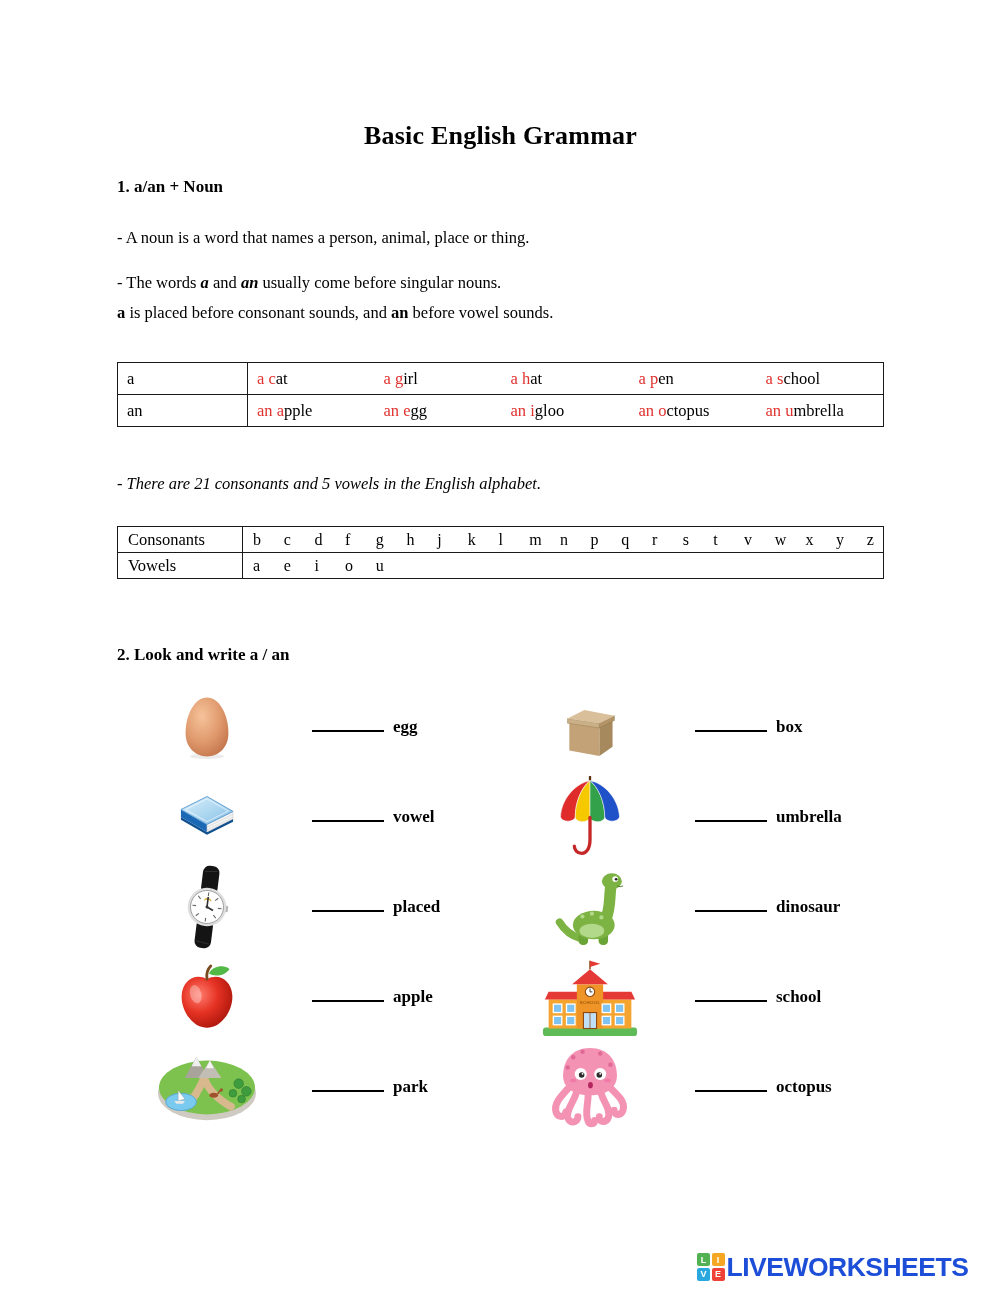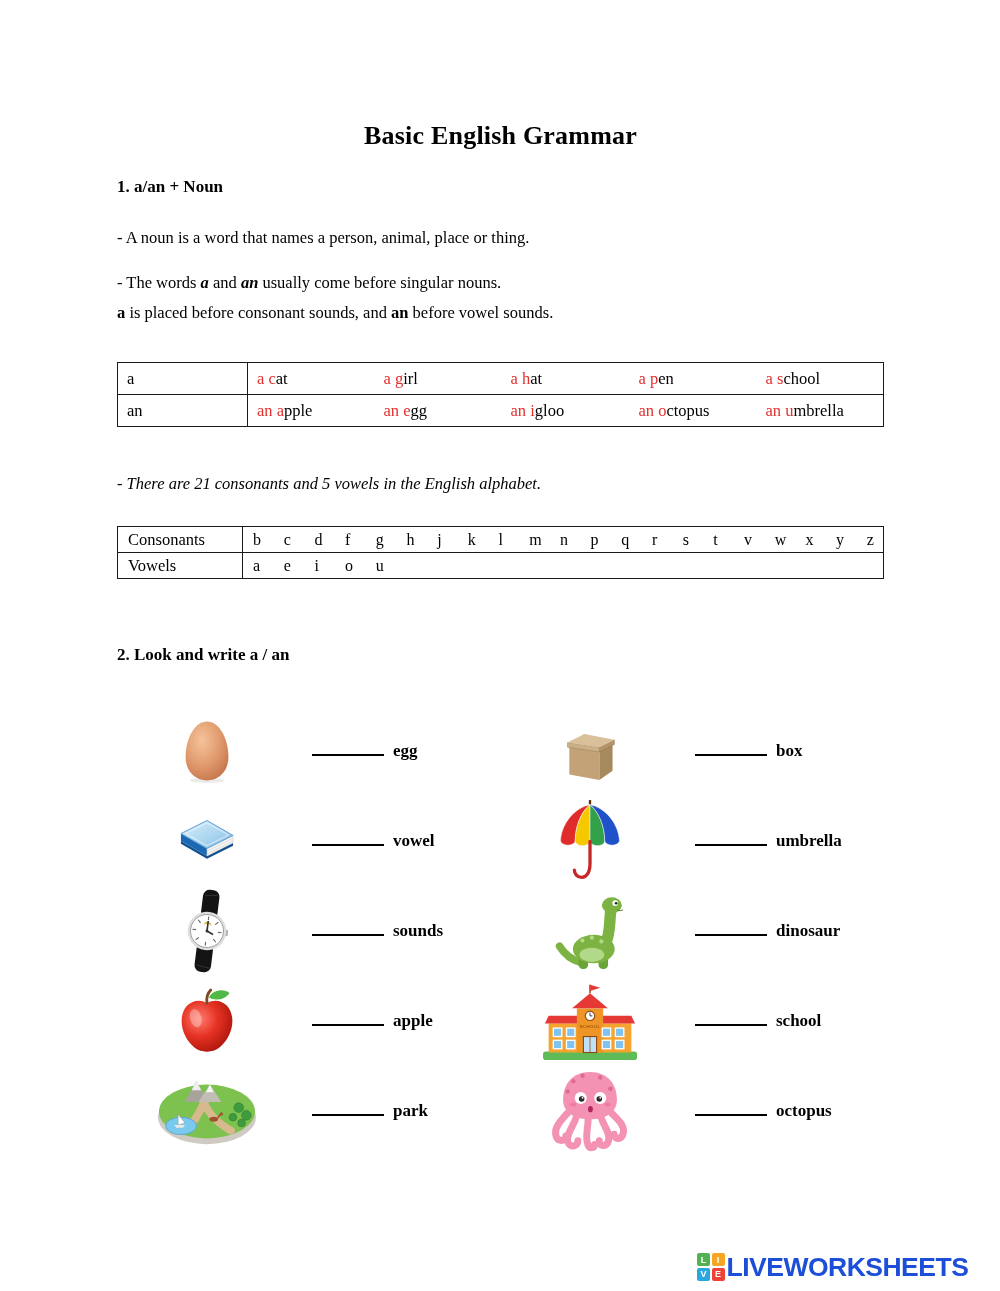--- a/index.html
+++ b/index.html
@@ -33,21 +33,21 @@
   .t1 tr { height:32px; }
   .t1 tr.r1 td { border-bottom:1.2px solid #1a1a1a; }
   .t1 td.lab { border-right:1.2px solid #1a1a1a; }
   .t2 { top:526px; }
   .t2 tr { height:26px; }
   .t2 tr.r1 td { border-bottom:1.2px solid #1a1a1a; }
   .t2 td.lab { border-right:1.2px solid #1a1a1a; padding-left:10px; }
   .letters { display:flex; padding-left:1px; }
   .letters span { width:30.7px; flex:0 0 auto; font-size:16px; }
 
-  .ex-grid { top:706px; width:767px; display:grid; grid-template-columns:383px 384px; grid-auto-rows:90px;text-align:right; }
+  .ex-grid { top:682px; width:767px; display:grid; grid-template-columns:383px 384px; grid-auto-rows:90px;text-align:right; }
   .ex-item { display:flex; align-items:center; }
   .icon-box { width:130px; margin-left:25px; display:flex; justify-content:center; align-items:center; flex:0 0 auto; }
   .fill { margin-left:40px; display:flex; align-items:baseline; white-space:nowrap; }
   .blank { display:inline-block; width:72px; height:15px; border-bottom:2px solid #000; margin-right:9px; }
   .word { font-weight:bold; font-size:17px; }
 
   .logo { position:absolute; left:697px; top:1253px; display:flex; align-items:center; gap:2px; }
   .logo-mark { display:grid; grid-template-columns:13px 13px; grid-auto-rows:13px; gap:1.5px; }
   .sq { color:#fff; font-family:"Liberation Sans", sans-serif; font-weight:bold; font-size:9px;
         display:flex; align-items:center; justify-content:center; border-radius:2px; }
@@ -257,21 +257,21 @@
             </g>
             <path d="M20,40 A5,5 0 0 1 28,40 A4,4 0 0 0 20,40 Z" fill="#d9b64e"></path>
             <line x1="24" y1="46" x2="24" y2="35" stroke="#333" stroke-width="1.8"></line>
             <line x1="24" y1="46" x2="31" y2="49" stroke="#333" stroke-width="1.8"></line>
             <circle cx="24" cy="46" r="1.6" fill="#333"></circle>
           </g>
         </svg>
       </div>
       <div class="fill">
         <span class="blank"></span>
-        <span class="word">sounds</span>
+        <span class="word">placed</span>
       </div>
     </div>
 
     <div class="ex-item">
       <div class="icon-box">
         <svg viewBox="0 0 80 84" width="76" height="80">
           <path d="M8,58 Q16,71 30,75" stroke="#7cb342" stroke-width="8" fill="none" stroke-linecap="round"></path>
           <rect x="28" y="68" width="10" height="14" rx="4.5" fill="#6aa436"></rect>
           <rect x="49" y="68" width="10" height="14" rx="4.5" fill="#6aa436"></rect>
           <ellipse cx="44" cy="61" rx="22" ry="15" fill="#7cb342"></ellipse>

